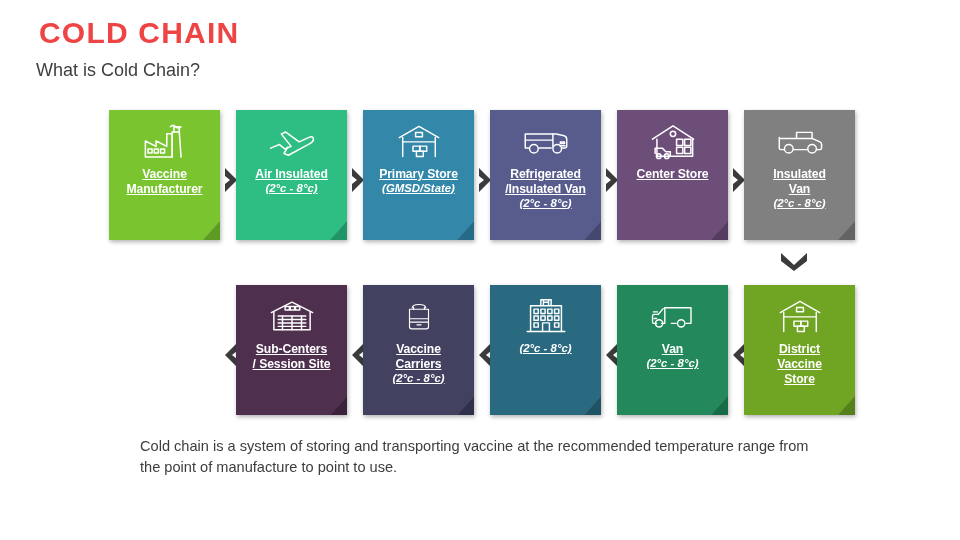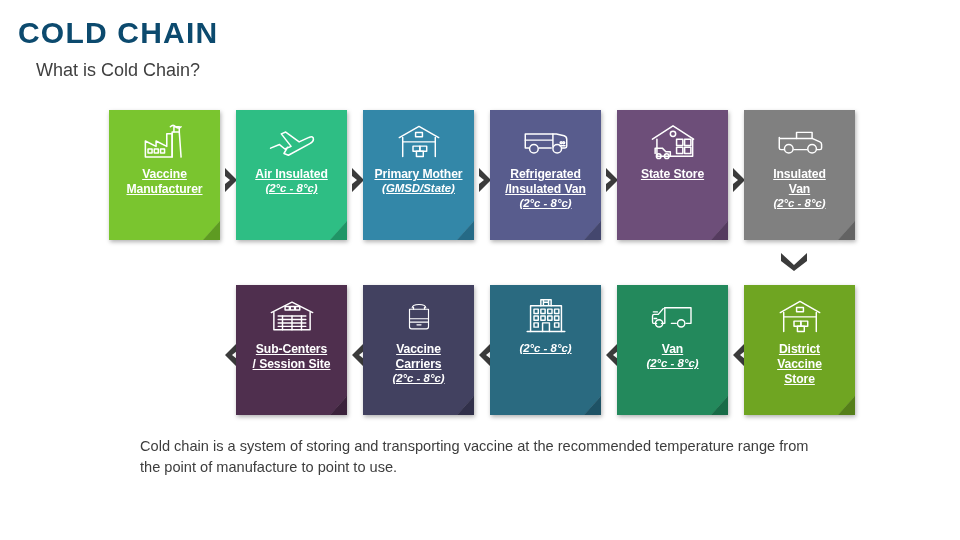--- a/index.html
+++ b/index.html
@@ -6,23 +6,23 @@
   html, body {
     width: 960px; height: 540px;
     background: #ffffff;
     font-family: "Liberation Sans", sans-serif;
     overflow: hidden;
   }
   .slide { position: relative; width: 960px; height: 540px; background: #fff; }
 
   
   .title {
-    position: absolute; left: 18px; top: 16px;
+    position: absolute; left: 39px; top: 16px;
     font-size: 30px; font-weight: bold; letter-spacing: 1.2px;
-    color: #0c4a6e; line-height: 1.1;
+    color: #ef4444; line-height: 1.1;
   }
   .subtitle {
     position: absolute; left: 36px; top: 60px;
     font-size: 18px; font-weight: normal; color: #3f3f3f;
   }
 
   
   .row { position: absolute; left: 0; width: 960px; height: 135px; }
   .row1 { top: 110px; }
   .row2 { top: 285px; }
@@ -151,21 +151,21 @@
       <path d="M5 18 L28 5 L51 18"></path>
       <path d="M9 18 L9 40 M47 18 L47 40"></path>
       <path d="M9 23 L47 23"></path>
       <rect x="24" y="12" width="8" height="5"></rect>
       <rect x="21" y="28" width="8" height="6"></rect>
                 <rect x="29" y="28" width="8" height="6"></rect>
       <rect x="25" y="34" width="8" height="6"></rect>
               </g>
             </svg>
           </div>
-          <div class="lbl">Primary Mother</div>
+          <div class="lbl">Primary Store</div>
           <div class="temp">(GMSD/State)</div>
         </div>
       </div>
       <div class="chev" style="left: 476px;">
         <svg viewBox="0 0 18 28" width="18" height="28">
           <path d="M3 2 L15 14 L3 26 L3 18 L8 14 L3 10 Z" fill="currentColor"></path>
         </svg>
       </div>
       <div class="card" style="left: 490px; --c: #585C8D; --cd: #44476E;">
         <div class="body"></div>
@@ -206,21 +206,21 @@
       <rect x="32" y="20" width="7" height="7"></rect>
                 <rect x="41" y="20" width="7" height="7"></rect>
       <rect x="32" y="29" width="7" height="7"></rect>
                 <rect x="41" y="29" width="7" height="7"></rect>
       <path d="M8 30 L8 36 M8 30 L16 30 L20 34 L25 34 L25 39"></path>
       <circle cx="12" cy="39" r="2.6"></circle>
                 <circle cx="21" cy="39" r="2.6"></circle>
               </g>
             </svg>
           </div>
-          <div class="lbl">State Store</div>
+          <div class="lbl">Center Store</div>
         </div>
       </div>
       <div class="chev" style="left: 730px;">
         <svg viewBox="0 0 18 28" width="18" height="28">
           <path d="M3 2 L15 14 L3 26 L3 18 L8 14 L3 10 Z" fill="currentColor"></path>
         </svg>
       </div>
       <div class="card" style="left: 744px; --c: #808080; --cd: #636363;">
         <div class="body"></div>
         <div class="fold"></div>

